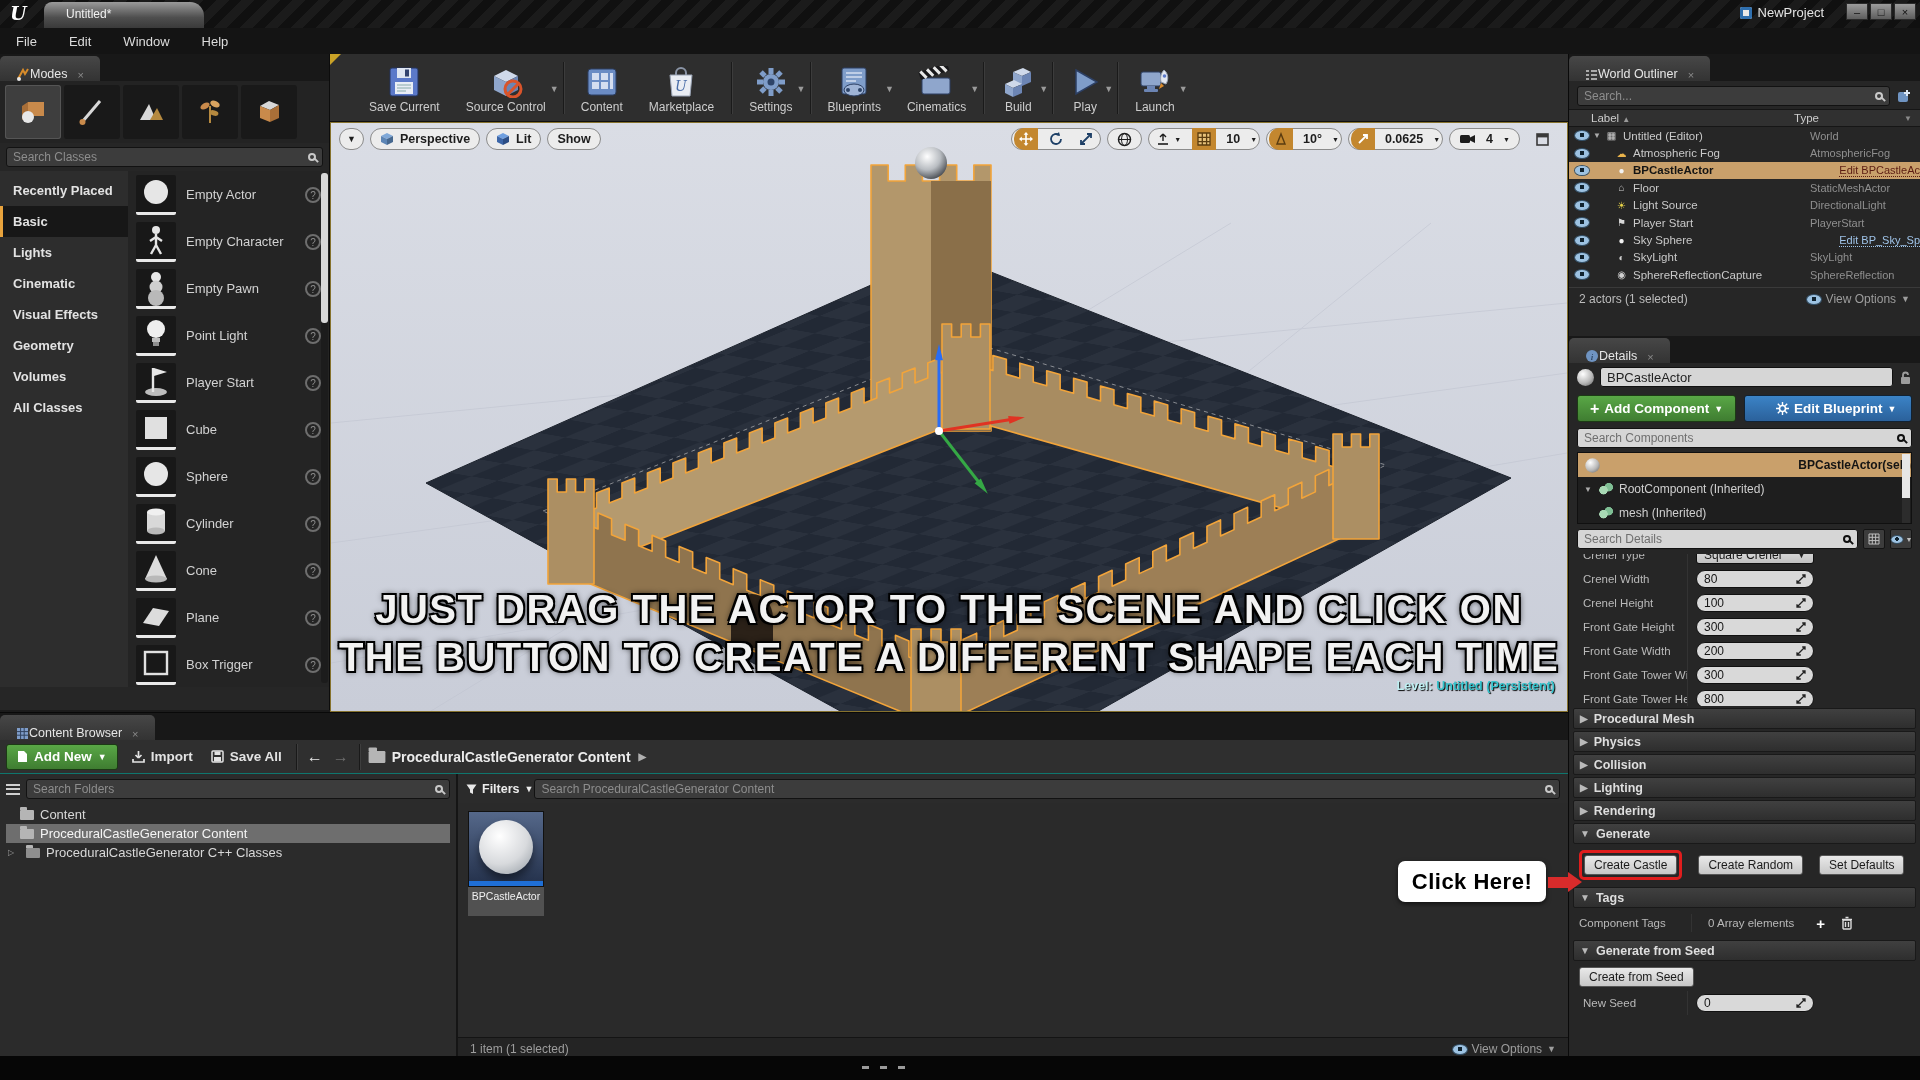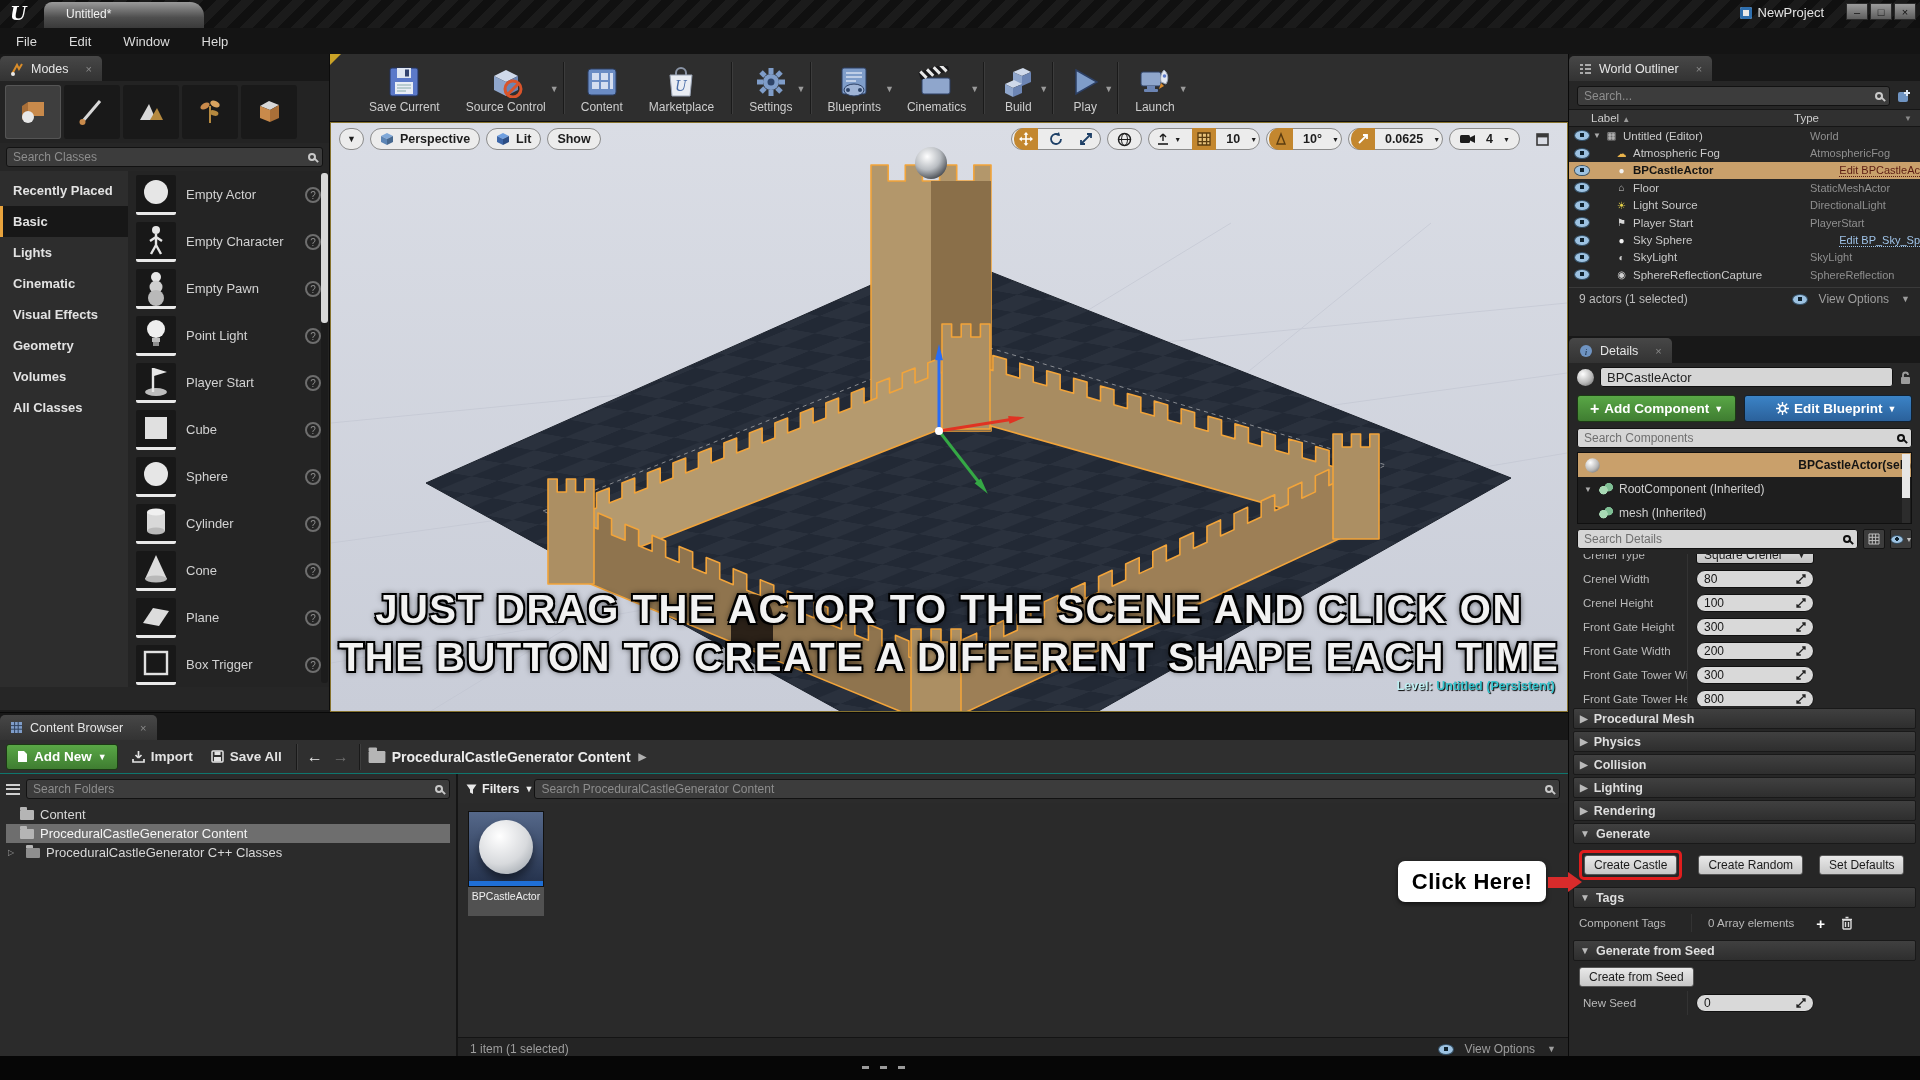--- a/index.html
+++ b/index.html
@@ -17,22 +17,22 @@
   .proj-wrap { position:absolute; right:96px; top:5px; display:flex; align-items:center; gap:6px; color:#e4e4e4; font-size:13px; }
   .proj-ico { width:12px; height:12px; background:#e8e8e8; border-radius:2px; box-shadow:inset 0 0 0 3px #2f6fae; }
   .win-controls { position:absolute; right:4px; top:3px; display:flex; gap:2px; }
   .win-btn { width:22px; height:17px; background:linear-gradient(#9c9c9c,#5d5d5d); color:#111;
     font-size:11px; text-align:center; line-height:16px; border:1px solid #2a2a2a; }
   .menubar { position:absolute; left:0; top:28px; width:1920px; height:26px; background:#141414; display:flex; align-items:center; }
   .menu-item { padding:0 16px; color:#dcdcdc; font-size:13px; }
 
   
   .tabrow { height:27px; display:flex; align-items:flex-end; background:#181818; }
-  .tab { display:flex; align-items:center; gap:7px; height:25px; background:linear-gradient(#474747,#333); 
-    border-radius:5px 5px 0 0; padding:0 10px; color:#e6e6e6; font-size:12.5px; }
+  .tab { display:flex; align-items:flex-end; height:25px; background:linear-gradient(#474747,#333); 
+    border-radius:5px 5px 0 0; padding:0 16px; color:#e6e6e6; font-size:12.5px; }
   .tab .x { color:#8a8a8a; font-size:11px; margin-left:10px; }
   .input-dark { display:flex; align-items:center; background:#3c3c3c; border:1px solid #121212; border-radius:3px; height:20px; padding:0 6px; }
   .input-dark input { flex:1; background:transparent; border:0; outline:0; color:#cfcfcf; font-size:12px; font-family:inherit; }
   .input-dark input::placeholder { color:#8d8d8d; }
   .input-light { display:flex; align-items:center; background:#d6d6d6; border:1px solid #111; border-radius:3px; height:20px; padding:0 6px; }
   .input-light input { flex:1; background:transparent; border:0; outline:0; color:#222; font-size:12px; font-family:inherit; }
   .input-light input::placeholder { color:#6f6f6f; }
   .mag { position:relative; width:8px; height:8px; border:2px solid #0f0f0f; border-radius:50%; flex:none; }
   .mag:after { content:""; position:absolute; width:6px; height:2px; background:#0f0f0f; transform:rotate(45deg); right:-5px; bottom:-2px; }
   .mag.light { border-color:#c9c9c9; } .mag.light:after { background:#c9c9c9; }
@@ -95,21 +95,21 @@
     font-size:11.5px; color:#cdcdcd; align-items:center; }
   .wo-head .c1 { flex:1; padding-left:22px; } .wo-head .c2 { width:110px; }
   .wo-row { display:flex; align-items:center; height:17.4px; font-size:11.5px; }
   .wo-row .ic { width:15px; text-align:center; margin-right:4px; font-size:10px; }
   .wo-row .lb { flex:1; color:#c9c9c9; white-space:nowrap; overflow:hidden; }
   .wo-row .ty { width:110px; color:#8f8f8f; font-size:11px; white-space:nowrap; overflow:hidden; }
   .wo-row.sel { background:#c9a06b; } .wo-row.sel .lb { color:#141414; font-weight:bold; }
   .wo-row.sel .ty { color:#5c1d12; border-bottom:1px dotted #5c1d12; width:auto; max-width:110px; }
   .wo-row .ty.link { color:#9fc3e8; border-bottom:1px dotted #9fc3e8; width:auto; max-width:110px; }
   .wo-foot { display:flex; align-items:center; height:24px; border-top:1px solid #3a3a3a; margin-top:3px; padding:0 10px; color:#bdbdbd; font-size:12px; }
-  .viewopts { margin-left:auto; display:flex; align-items:center; gap:12px; color:#9d9d9d; }
+  .viewopts { margin-left:auto; display:flex; align-items:center; gap:5px; color:#9d9d9d; }
 
   .details { top:336px; height:720px; }
   .name-row { display:flex; align-items:center; gap:6px; padding:4px 8px; }
   .sphere-dot { width:17px; height:17px; border-radius:50%; background:radial-gradient(circle at 35% 30%, #fff, #b9b9b9 55%, #5c5c5c); flex:none; }
   .btn-row { display:flex; gap:8px; padding:4px 8px 6px; }
   .btn-green { flex:1.05; height:27px; background:linear-gradient(#59a746,#3f7d31); border:1px solid #1c3a15; border-radius:3px;
     color:#fff; font-weight:bold; font-size:13.5px; display:flex; align-items:center; justify-content:center; gap:5px; }
   .btn-blue { flex:1; height:27px; background:linear-gradient(#3b83c6,#2b619b); border:1px solid #123; border-radius:3px;
     color:#fff; font-weight:bold; font-size:13.5px; display:flex; align-items:center; justify-content:center; gap:5px;padding-left:16px; }
   .comp-tree { margin:4px 8px 0; background:#1e1e1e; border:1px solid #101010; height:72px; overflow:hidden; position:relative; }
@@ -774,21 +774,21 @@
         </div>
         <div class="wo-row">
           <span class="eye" style="margin: 0px 4px 0px 6px;"></span>
           <span style="width: 11px; font-size: 8px; color: rgb(170, 170, 170); margin-left: 10px;"></span>
           <span class="ic" style="color: rgb(207, 207, 207);">◉</span>
           <span class="lb">SphereReflectionCapture</span>
           <span class="ty">SphereReflection</span>
         </div>
       </div>
     <div class="wo-foot">
-      <span>9 actors (1 selected)</span>
+      <span>2 actors (1 selected)</span>
       <span class="viewopts">
         <span class="eye"></span>
         <span>View Options</span>
           <span class="caret">▼</span>
       </span>
     </div>
   </div>
 
   <div class="rpanel details">
     <div class="tabrow">

